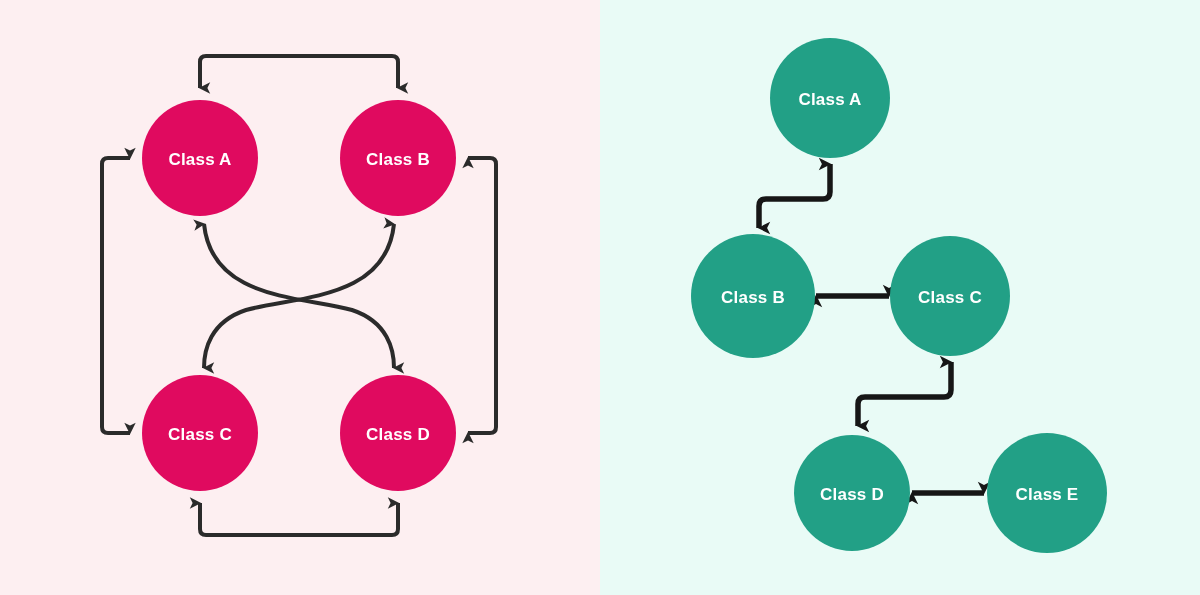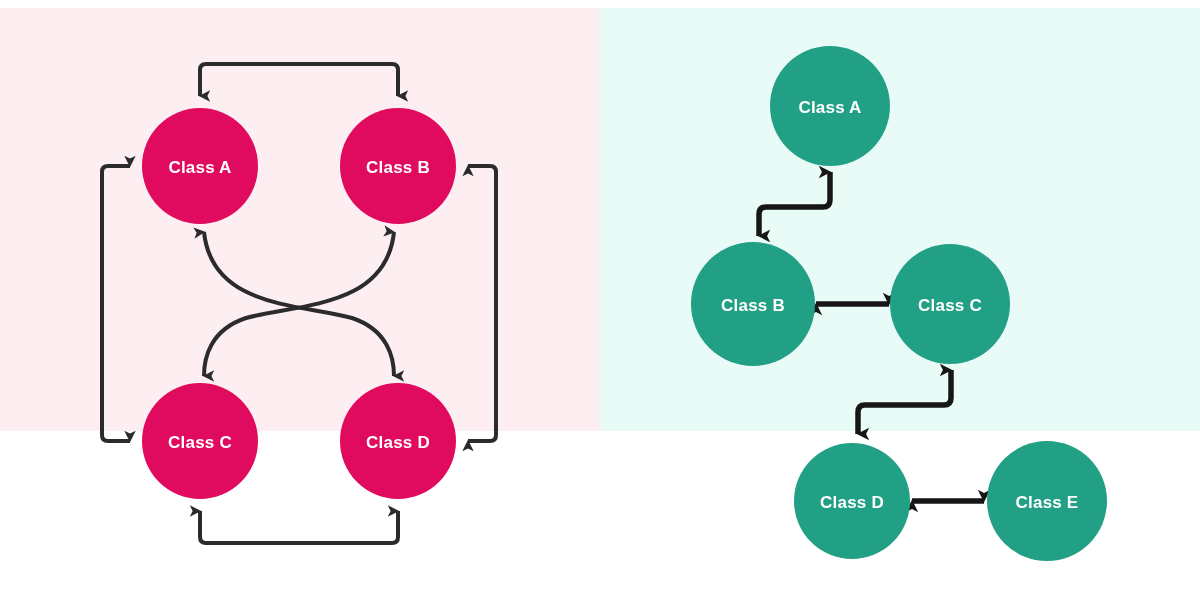--- a/index.html
+++ b/index.html
@@ -12,22 +12,22 @@
     background: #ffffff;
   }
   #stage {
     position: relative;
     width: 1200px;
     height: 595px;
     overflow: hidden;
   }
   .panel {
     position: absolute;
-    top: 8px;
-    height: 423px;
+    top: 0;
+    height: 595px;
   }
   #panel-left {
     left: 0;
     width: 600px;
   }
   #panel-right {
     left: 600px;
     width: 600px;
   }
   .panel-bg {

